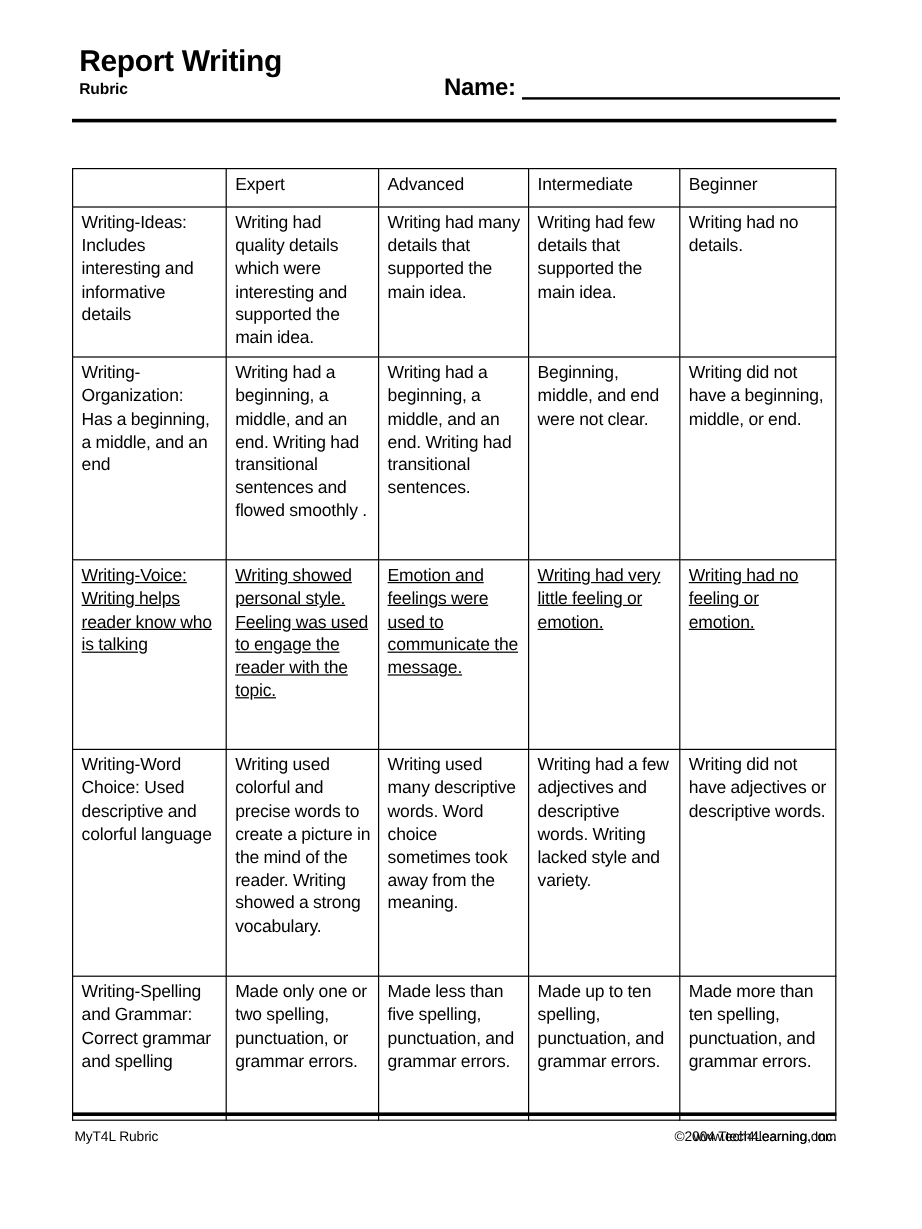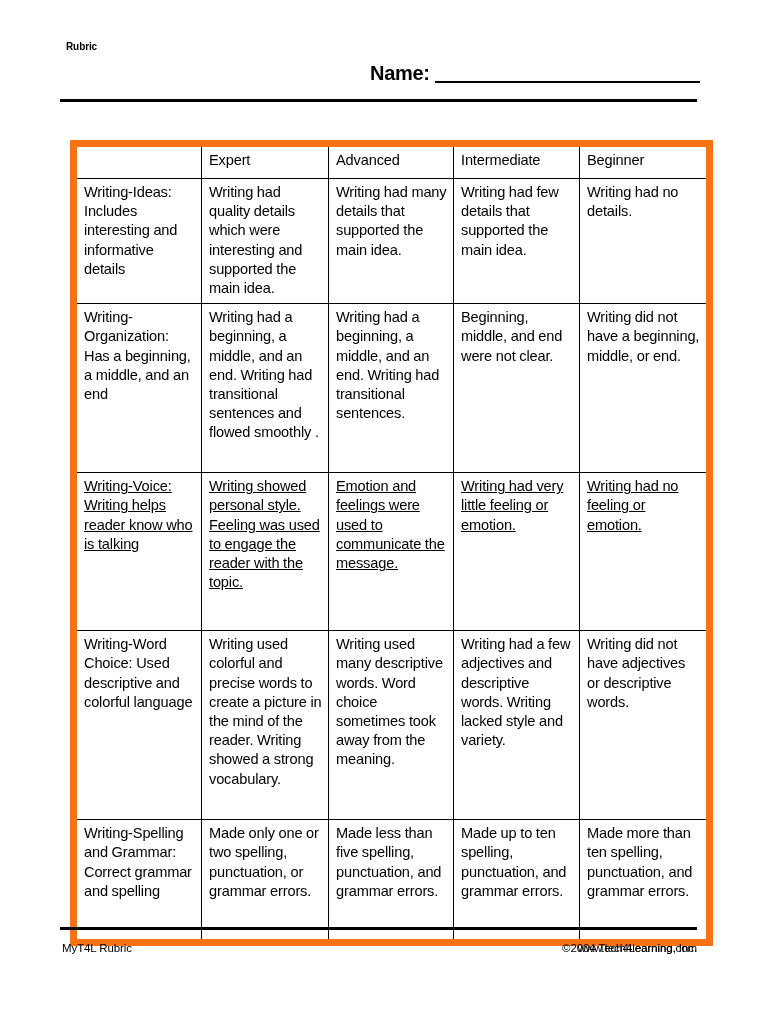--- a/index.html
+++ b/index.html
@@ -38,21 +38,21 @@
     top: 0px;
   }
   .doc-title {
     font-size: 25px;
     font-weight: bold;
     line-height: 27px;
     letter-spacing: -0.3px;
     white-space: nowrap;
   }
   .doc-subtitle {
-    font-size: 10px;
+    font-size: 13px;
     font-weight: bold;
     line-height: 15px;
     margin-top: 1px;
     letter-spacing: -0.1px;
   }
   .name-block {
     position: absolute;
     left: 310px;
     top: 23px;
     display: flex;
@@ -86,22 +86,21 @@
   .rubric-table-wrap {
     position: absolute;
     left: 60px;
     top: 140px;
     width: 636px;
   }
   table.rubric {
     border-collapse: collapse;
     width: 636px;
     table-layout: fixed;
-    border: 7px solid #f97316;
-    margin-left: 10px;
+    border: 1px solid #f97316;
   }
   table.rubric col.c0 { width: 128px; }
   table.rubric col.c1 { width: 127px; }
   table.rubric col.c2 { width: 125px; }
   table.rubric col.c3 { width: 126px; }
   table.rubric col.c4 { width: 130px; }
 
   table.rubric td, table.rubric th {
     border: 1px solid #000;
     vertical-align: top;
@@ -161,20 +160,21 @@
     text-align: right;
   }
 </style>
 </head>
 <body>
 
 <div class="page">
 
   <div class="header">
     <div class="title-block">
+      <div class="doc-title">Report Writing</div>
       <div class="doc-subtitle">Rubric</div>
     </div>
     <div class="name-block">
       <span class="name-label">Name:</span>
       <span class="name-rule"></span>
     </div>
   </div>
 
   <div class="header-rule"></div>
 

